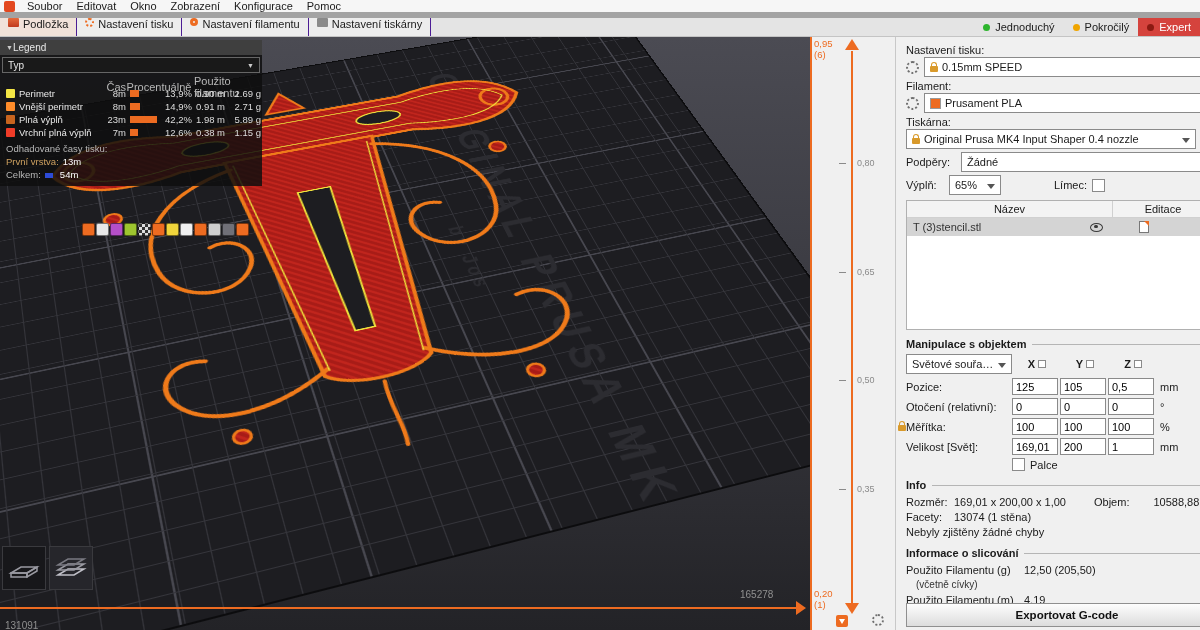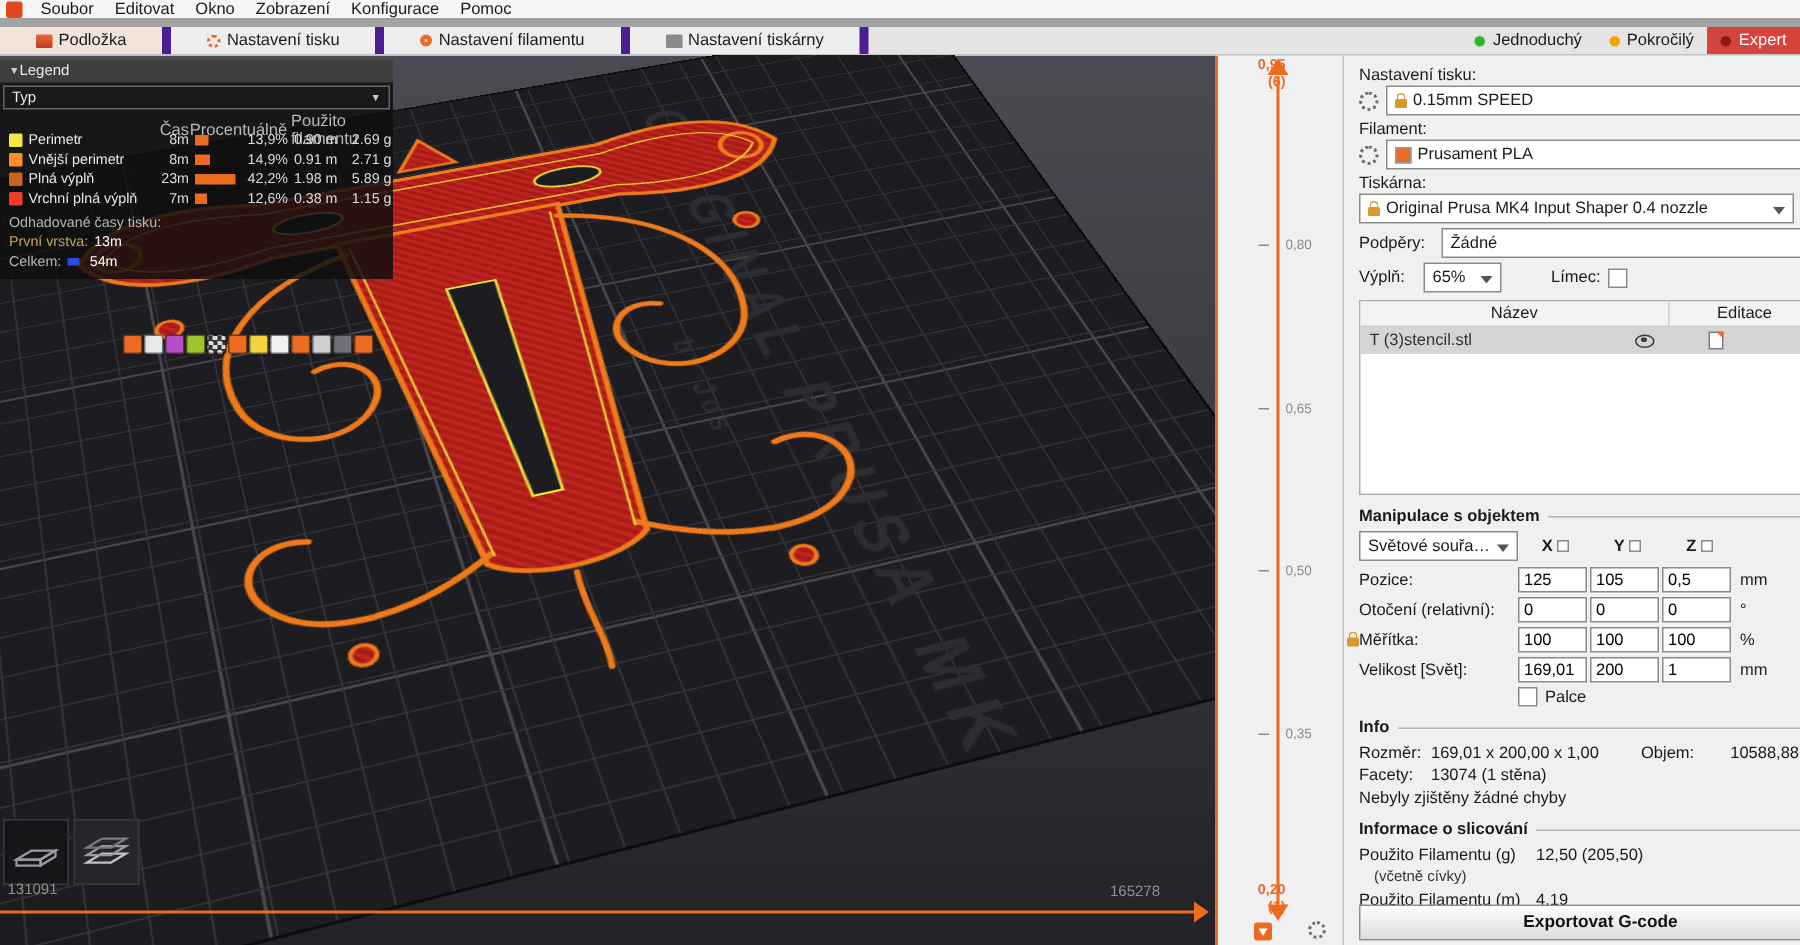--- a/index.html
+++ b/index.html
@@ -6,21 +6,21 @@
   html,body{width:1200px;height:630px;overflow:hidden;background:#f0f0f0;
     font-family:"Liberation Sans","DejaVu Sans",sans-serif;font-size:11px;color:#1a1a1a}
   
   .menubar{position:absolute;left:0;top:0;width:1200px;height:18px;background:#f6f6f6;
     border-bottom:6px solid #a3a3a3;display:flex;align-items:center;padding-left:4px;z-index:30}
   .applogo{width:11px;height:11px;background:#e3481f;border-radius:2px;margin-right:5px;flex:0 0 auto}
   .menu-item{padding:0 7px;line-height:17px;cursor:default}
   
   .tabbar{position:absolute;left:0;top:18px;width:1200px;height:19px;background:#e4e4e4;
     border-bottom:1px solid #c4c4c4;display:flex;align-items:stretch;z-index:30}
-  .tab{display:flex;align-items:center;gap:4px;padding:0 24px;border-right:6px solid #4c1d95;background:#ededed}
+  .tab{display:flex;gap:4px;padding:0 8px;border-right:1px solid #4c1d95;background:#ededed}
   .tab.first{background:#f1e2da}
   .ti-bed{width:11px;height:9px;background:linear-gradient(180deg,#e66a3c,#c03a1e);border-radius:1px}
   .ti-gear{width:9px;height:9px;border-radius:50%;border:2px dotted #ed6b21}
   .ti-spool{width:8px;height:8px;border-radius:50%;border:3px solid #ed6b21}
   .ti-printer{width:11px;height:9px;background:#8a8a8a;border-radius:1px}
   .modes{margin-left:auto;display:flex;align-items:stretch}
   .mode{display:flex;align-items:center;gap:5px;padding:0 9px}
   .dot{width:7px;height:7px;border-radius:50%;flex:0 0 auto}
   
   .viewport{position:absolute;left:0;top:37px;width:810px;height:593px;overflow:hidden;
@@ -67,30 +67,30 @@
   .tgl{width:13px;height:13px;border-radius:2px;border:1px solid rgba(0,0,0,.5)}
   
   .viewbtns{position:absolute;left:2px;bottom:40px;display:flex;gap:3px;z-index:5}
   .vbtn{width:44px;height:44px;background:#17171a;border:1px solid #3a3a3e;display:flex;align-items:center;justify-content:center}
   .vbtn.active{background:#26262b}
   
   .hline{position:absolute;left:0;top:570px;width:798px;height:2px;background:#ed6b21;z-index:6}
   .harrow{position:absolute;left:796px;top:564px;width:0;height:0;border-top:7px solid transparent;
     border-bottom:7px solid transparent;border-left:10px solid #ed6b21;z-index:6}
   .hval{position:absolute;color:#909090;font-size:10px;z-index:6}
-  .hval.left{left:5px;top:551px}
+  .hval.left{left:5px;top:583px}
   .hval.right{left:740px;top:552px}
   
   .vstrip{position:absolute;left:810px;top:37px;width:85px;height:593px;background:#f0f0f0;
     border-left:2px solid #ed6b21}
   .vtrack{position:absolute;left:39px;top:14px;width:2px;height:552px;background:#ed6b21}
   .vhandle{position:absolute;left:33px;width:0;height:0;border-left:7px solid transparent;border-right:7px solid transparent}
   .vhandle.top{top:2px;border-bottom:11px solid #ed6b21}
   .vhandle.bottom{top:566px;border-top:11px solid #ed6b21}
-  .vlab{position:absolute;left:15px;width:30px;text-align:right;color:#ed6b21;font-size:9.5px;font-weight:bold;line-height:11px}
+  .vlab{position:absolute;left:2px;width:30px;color:#ed6b21;font-size:9.5px;font-weight:normal;line-height:11px}
   .vlab.top{top:1px}
   .vlab.bottom{top:551px}
   .vtick{position:absolute;left:27px;display:flex;align-items:center;color:#8a8a8a;font-size:9px}
   .vtick::before{content:"";width:7px;height:1px;background:#8a8a8a;margin-right:11px}
   .cornerbtn{position:absolute;left:24px;top:578px;width:12px;height:12px;background:#ed6b21;border-radius:2px}
   .cornerbtn::after{content:"";position:absolute;left:3px;top:4px;border-left:3px solid transparent;
     border-right:3px solid transparent;border-top:5px solid #ffffff}
   .stripgear{position:absolute;left:60px;top:577px;width:12px;height:12px;border-radius:50%;border:2px dotted #6f6f6f}
   
   .sidebar{position:absolute;left:895px;top:37px;width:333px;height:593px;background:#f0f0f0;
@@ -102,21 +102,21 @@
   .combo::after{content:"";position:absolute;right:5px;top:8px;border-left:4px solid transparent;
     border-right:4px solid transparent;border-top:5px solid #555}
   .ctext{overflow:hidden;text-overflow:ellipsis;white-space:nowrap;flex:1}
   .gear{width:13px;height:13px;border-radius:50%;border:2px dotted #6f6f6f;flex:0 0 auto}
   .lock{position:relative;width:8px;height:6px;background:#d99a2b;border-radius:1px;flex:0 0 auto;margin-top:3px}
   .lock::before{content:"";position:absolute;left:1px;top:-4px;width:4px;height:4px;
     border:1.5px solid #d99a2b;border-bottom:none;border-radius:3px 3px 0 0}
   .swatch{width:11px;height:11px;border:1px solid #999;flex:0 0 auto}
   .inl{flex:0 0 auto}
   .w52{flex:0 0 52px}
-  .brim{margin-left:28px}
+  .brim{margin-left:48px}
   .checkbox{width:13px;height:13px;background:#ffffff;border:1px solid #8a8a8a;flex:0 0 auto}
   .objlist{border:1px solid #b0b0b0;background:#ffffff;height:130px;margin:5px 14px 0 0;overflow:hidden}
   .ol-head{display:flex;height:17px;background:#f3f3f3;border-bottom:1px solid #d0d0d0;align-items:center}
   .ol-c1{flex:1;text-align:center;border-right:1px solid #d0d0d0;height:100%;line-height:17px}
   .ol-c2{width:100px;text-align:center}
   .ol-row{display:flex;align-items:center;height:18px;background:#d4d4d4}
   .ol-name{padding-left:6px;color:#333}
   .eye{width:13px;height:9px;border:1.5px solid #3a3a3a;border-radius:50%;position:relative;margin-left:auto;margin-right:10px}
   .eye::after{content:"";position:absolute;left:3.2px;top:1.2px;width:3.5px;height:3.5px;background:#3a3a3a;border-radius:50%}
   .ol-edit{width:100px;display:flex}

